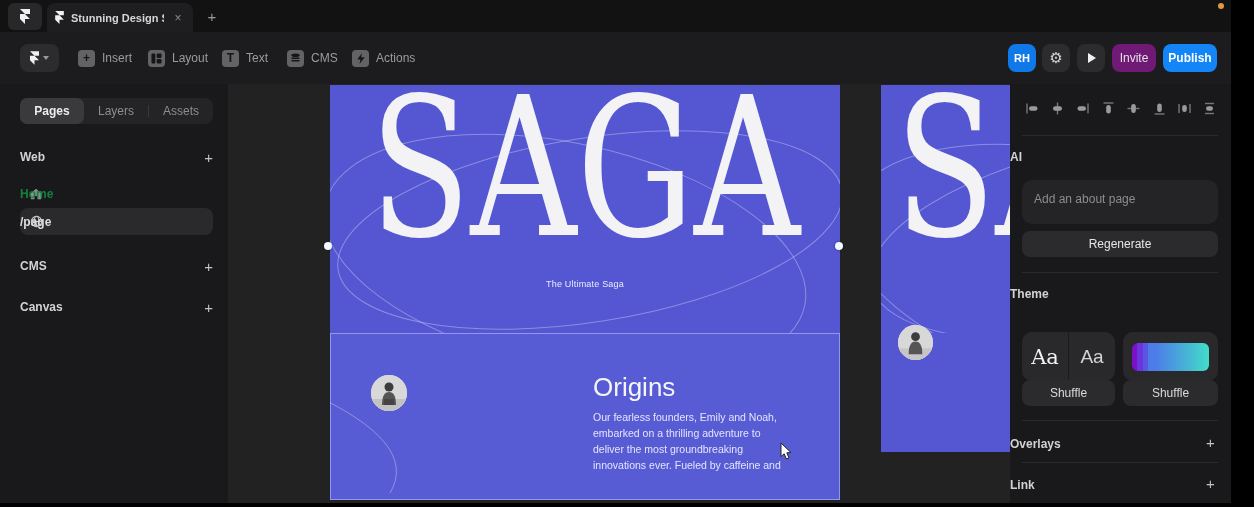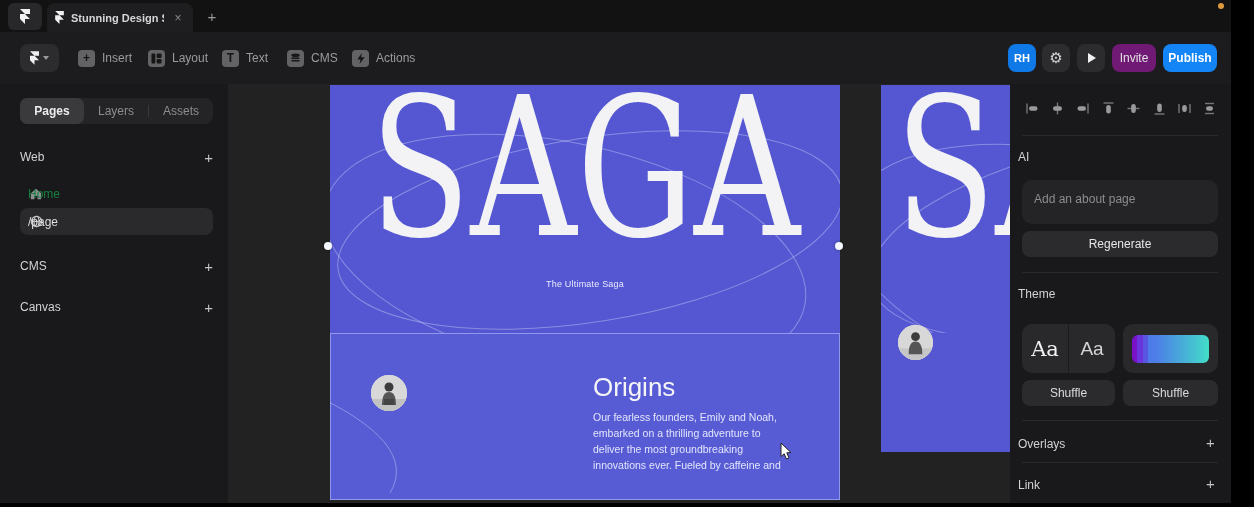--- a/index.html
+++ b/index.html
@@ -33,21 +33,21 @@
   .invite-btn { left:1112px; width:44px; background:#701a75; color:#e2e2e4; font-size:12px; }
   .publish-btn { left:1163px; width:54px; background:#1485f7; color:#fff; font-size:12px; font-weight:700; }
 
   
   .sidebar { position:absolute; left:0; top:84px; width:228px; height:419px; background:#19191b; z-index:30; }
   .seg { position:absolute; left:20px; top:14px; width:193px; height:26px; background:#242426; border-radius:8px; display:flex; align-items:center; }
   .seg-item { flex:1; height:26px; display:flex; align-items:center; justify-content:center; font-size:12px; color:#8d8d8f; position:relative; }
   .seg-item.active { background:#3a3a3d; border-radius:7px; color:#ececee; font-weight:700; }
   .seg-div { width:1px; height:12px; background:#39393b; }
   .side-head { position:absolute; left:20px; width:193px; height:16px; display:flex; align-items:center; justify-content:space-between; }
-  .side-head .lbl { font-size:12px; font-weight:400; color:#d2d2d4; }
+  .side-head .lbl { font-size:12px; font-weight:700; color:#d2d2d4; }
   .side-head .plus { font-size:15px; color:#c2c2c4; font-weight:400; }
   .page-row { position:absolute; left:20px; width:193px; height:27px; display:flex; align-items:center; gap:10px; padding-left:10px; border-radius:8px; }
   .page-row.selected { background:#2a2a2d; }
   .page-row .p-label { font-size:12px; color:#15803d; }
   .page-row.selected .p-label { color:#dededf; }
 
   
   .canvas { position:absolute; left:0; top:84px; width:1231px; height:419px; z-index:10; overflow:hidden; }
   .frame { position:absolute; background:#5457d1; overflow:hidden; }
   .frame1 { left:330px; top:1px; width:510px; height:415px; }
@@ -64,26 +64,26 @@
   .origins-head { position:absolute; left:263px; top:287px; font-family:Liberation Sans, sans-serif; font-size:26px; color:#f5f5f8; }
   .origins-body { position:absolute; left:263px; top:324px; width:196px; font-size:10.5px; line-height:16px; color:#e2e5fb; }
   .handle { position:absolute; width:8px; height:8px; border-radius:50%; background:#f4f8ff; box-shadow:0 0 3px rgba(0,0,0,0.4); z-index:12; }
   .cursor { position:absolute; left:780px; top:359px; z-index:15; }
 
   
   .panel { position:absolute; left:1010px; top:84px; width:221px; height:419px; background:#19191b; z-index:30; }
   .align-row { position:absolute; left:14px; top:16px; width:194px; display:flex; justify-content:space-between; }
   .align-ic { width:16px; height:16px; display:flex; align-items:center; justify-content:center; }
   .pdiv { position:absolute; left:12px; width:196px; height:1px; background:#2a2a2c; }
-  .p-label { position:absolute; left:8px; font-size:12px; font-weight:400; color:#d2d2d4; }
+  .p-label { position:absolute; left:0; font-size:12px; font-weight:700; color:#d2d2d4; }
   .p-plus { position:absolute; left:196px; font-size:15px; color:#c2c2c4; }
   .ai-input { position:absolute; left:12px; top:96px; width:196px; height:44px; background:#242427; border:none; border-radius:10px; resize:none; padding:12px; font-family:"Liberation Sans", sans-serif; font-size:12px; color:#e6e6e8; }
   .ai-input::placeholder { color:#8d8d8f; }
   .regen-btn { position:absolute; left:12px; top:147px; width:196px; height:26px; background:#2b2b2d; border-radius:8px; display:flex; align-items:center; justify-content:center; font-size:12px; font-weight:400; color:#e6e6e8; }
-  .theme-card { position:absolute; top:240px; height:49px; background:#29292b; border-radius:10px; display:flex; align-items:center; justify-content:center; }
+  .theme-card { position:absolute; top:248px; height:49px; background:#29292b; border-radius:10px; display:flex; align-items:center; justify-content:center; }
   .font-card { left:12px; width:93px; gap:0; }
   .font-half { flex:1; display:flex; align-items:center; justify-content:center; height:100%; }
   .font-serif { font-family:"DejaVu Serif", serif; font-size:21px; color:#f2f2f4; }
   .font-sans { font-size:19px; color:#d4d4d6; }
   .font-split { width:1px; height:49px; background:#1b1b1d; }
   .color-card { left:113px; width:95px; }
   .grad-swatch { width:77px; height:28px; border-radius:6px; }
   .shuffle-btn { position:absolute; top:296px; height:26px; background:#2b2b2d; border-radius:8px; display:flex; align-items:center; justify-content:center; font-size:12px; color:#dadadc; }
   .shf1 { left:12px; width:93px; }
   .shf2 { left:113px; width:95px; }

